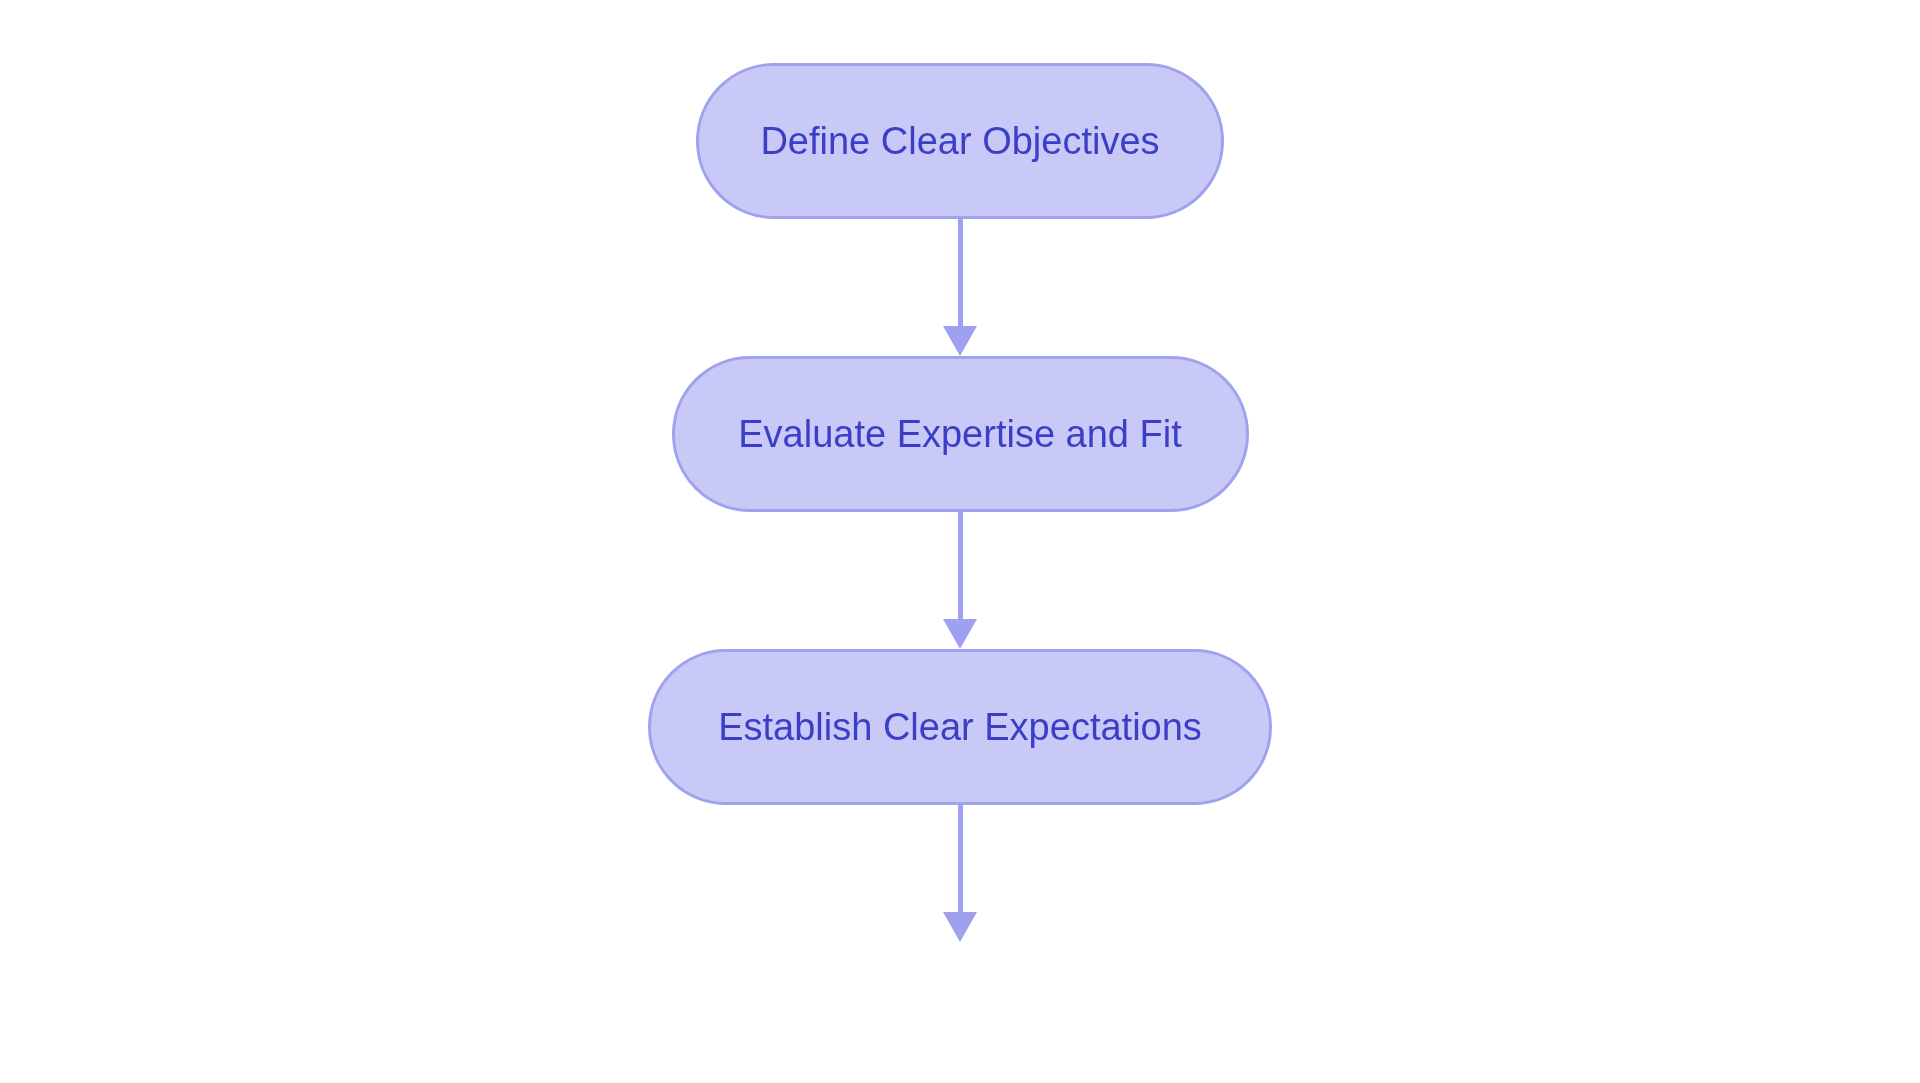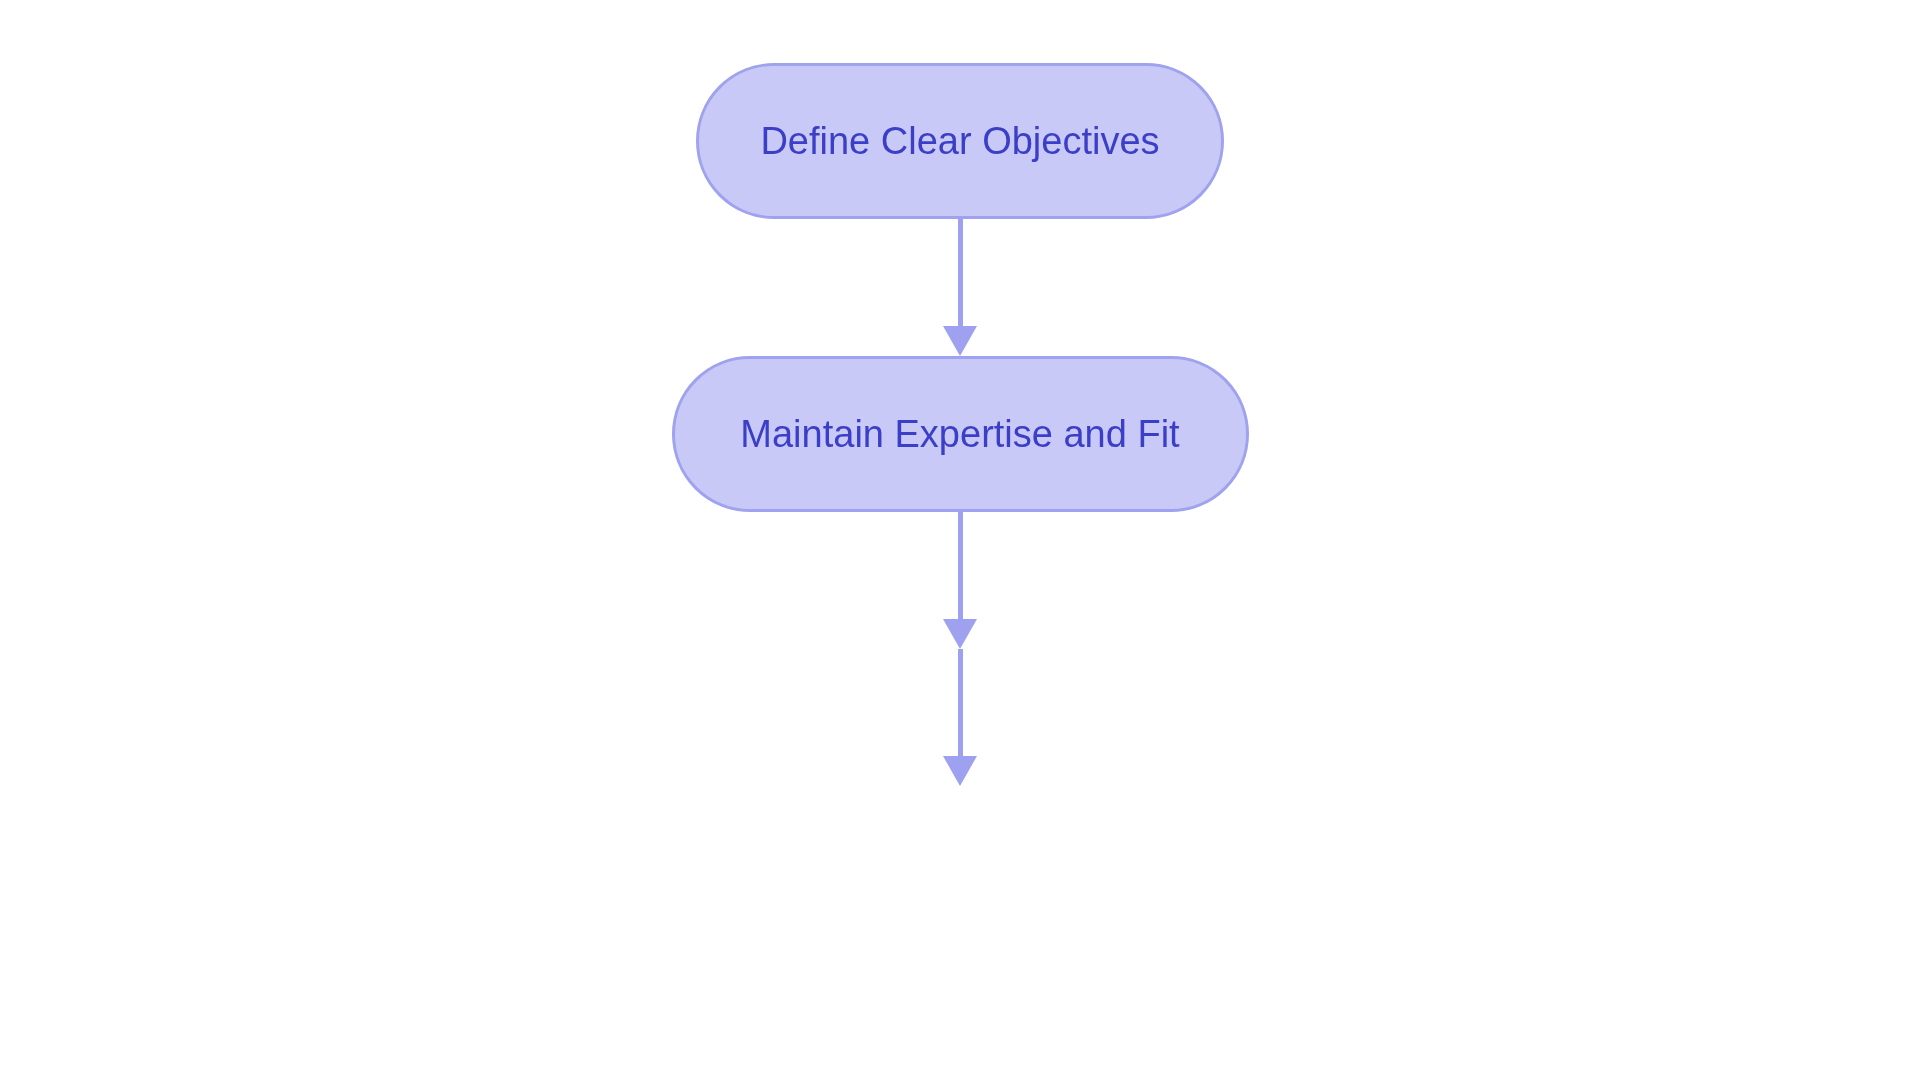--- a/index.html
+++ b/index.html
@@ -77,28 +77,31 @@
     <div class="node node-1">
       <span>Define Clear Objectives</span>
     </div>
 
     <div class="arrow">
       <div class="arrow-stem"></div>
       <div class="arrow-head"></div>
     </div>
 
     <div class="node node-2">
-      <span>Maintain Expertise and Fit</span>
+      <span>Evaluate Expertise and Fit</span>
     </div>
 
     <div class="arrow">
       <div class="arrow-stem"></div>
       <div class="arrow-head"></div>
     </div>
 
+    <div class="node node-3">
+      <span>Establish Clear Expectations</span>
+    </div>
 
     <div class="arrow">
       <div class="arrow-stem"></div>
       <div class="arrow-head"></div>
     </div>
 
 
   </div>
 </div>
 

